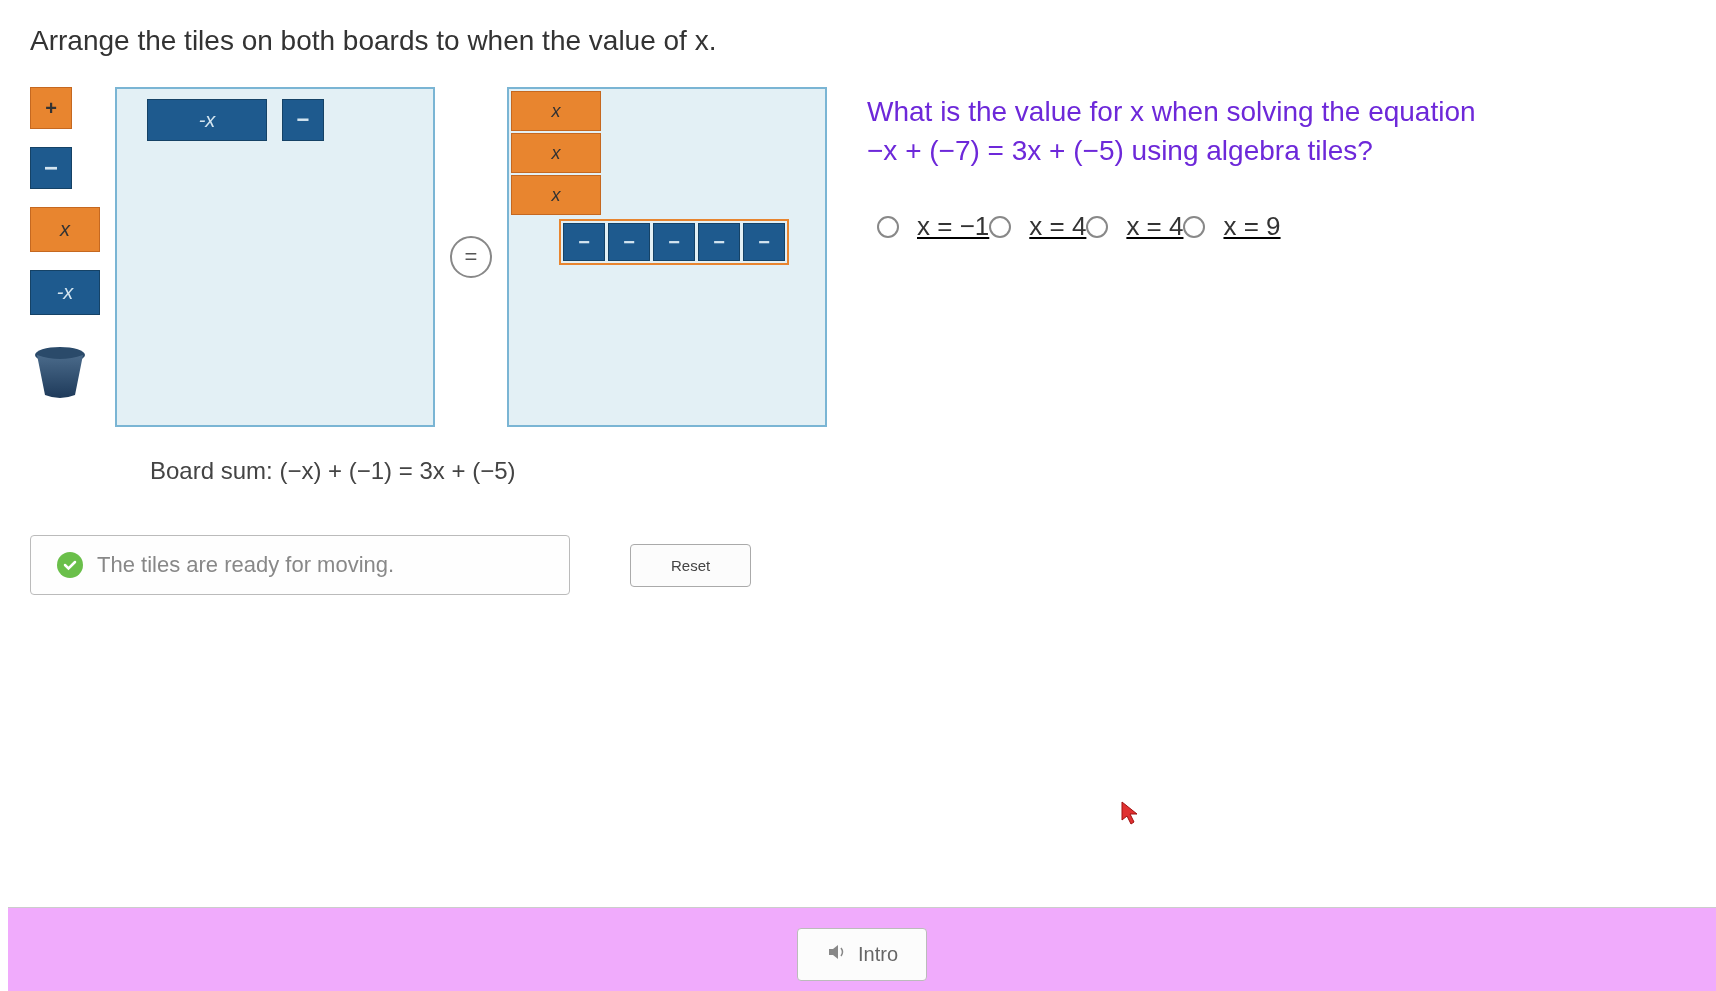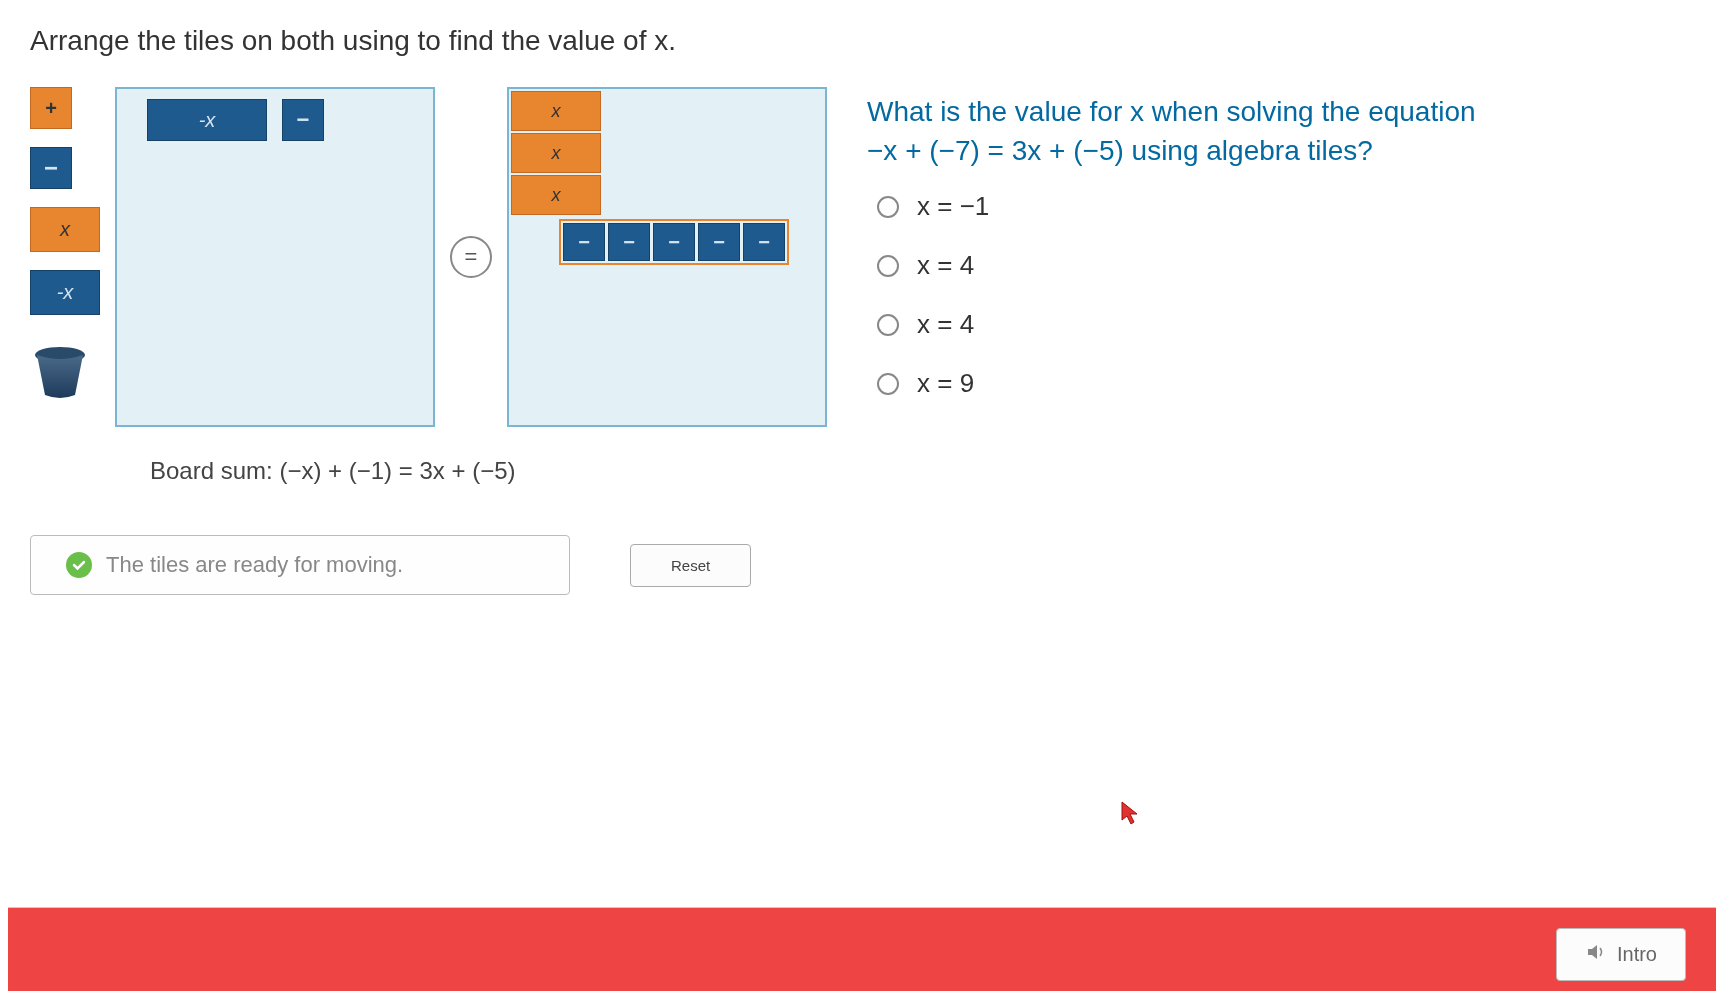--- a/index.html
+++ b/index.html
@@ -183,21 +183,21 @@
     }
     .status-row {
       display: flex;
       gap: 60px;
       margin-top: 50px;
       align-items: center;
     }
     .status-box {
       border: 1px solid #bbb;
       border-radius: 4px;
-      padding: 16px 35px;
+      padding: 16px 26px;
       display: flex;
       align-items: center;
       gap: 14px;
       background: #fefefe;
       width: 540px;
     }
     .check-icon {
       width: 26px;
       height: 26px;
       border-radius: 50%;
@@ -219,29 +219,28 @@
       font-size: 15px;
       color: #444;
       cursor: pointer;
     }
     .question-section {
       flex: 1;
       padding-top: 5px;
     }
     .question-text {
       font-size: 28px;
-      color: #0369a1;
+      color: #6d28d9;
       line-height: 1.4;
-      margin-bottom: 21px;
+      margin-bottom: 41px;
     }
     .options {
       display: flex;
-      flex-direction: column;
-      gap: 28px;
       margin-left: 10px;
+      text-decoration: underline;
     }
     .option {
       display: flex;
       align-items: center;
       gap: 18px;
       cursor: pointer;
     }
     .radio-circle {
       width: 22px;
       height: 22px;
@@ -254,22 +253,22 @@
       color: #333;
     }
     .bottom-bar {
       position: absolute;
       bottom: 0;
       left: 0;
       right: 0;
       border-top: 1px solid #ccc;
       padding: 20px 30px 10px;
       display: flex;
-      justify-content: flex-end;
-      background: #ef4444;
+      justify-content: center;
+      background: #f0abfc;
       margin-left: 8px;
     }
     .intro-btn, .done-btn {
       border: 1px solid #bbb;
       border-radius: 4px;
       padding: 12px 28px;
       background: #fcfcfc;
       font-size: 20px;
       color: #666;
       display: flex;
@@ -281,21 +280,21 @@
     .cursor-arrow {
       position: absolute;
       left: 1120px;
       top: 800px;
     }
   </style>
 </head>
 <body>
 
 <div class="main-container">
-  <div class="instruction">Arrange the tiles on both using to find the value of x.</div>
+  <div class="instruction">Arrange the tiles on both boards to when the value of x.</div>
 
   <div class="content-row">
     <div>
       <div class="left-section">
         <div class="tile-palette">
           <div class="palette-tile-plus">+</div>
           <div class="palette-tile-minus">−</div>
           <div class="palette-tile-x">x</div>
           <div class="palette-tile-negx">-x</div>
           <div class="trash-icon">

